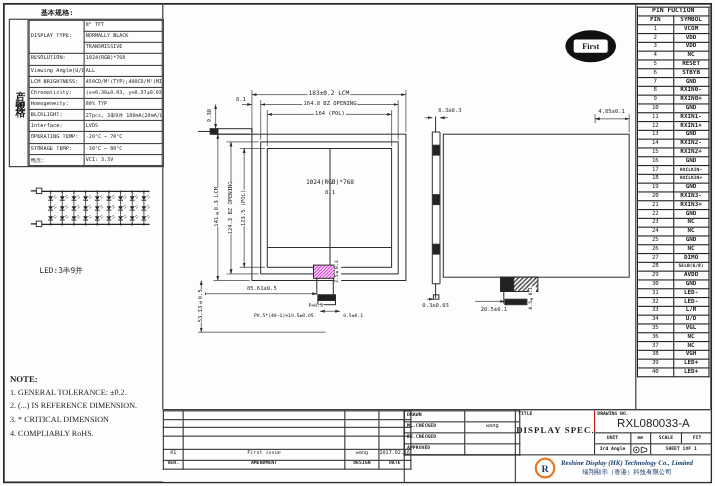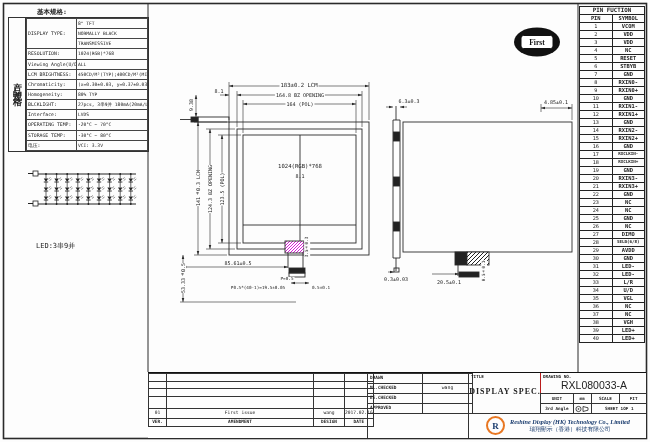--- a/index.html
+++ b/index.html
@@ -443,20 +443,29 @@
       <line x1="126.3" y1="29.5" x2="128.3" y2="28" stroke="#222" stroke-width="0.5"></line>
       <line x1="122.8" y1="35" x2="122.8" y2="36.5" stroke="#222" stroke-width="0.7"></line>
       <polygon points="120.6,36.5 125,36.5 122.8,40" fill="#222"></polygon>
       <line x1="120.6" y1="40" x2="125" y2="40" stroke="#222" stroke-width="0.9"></line>
       <line x1="122.8" y1="40" x2="122.8" y2="44" stroke="#222" stroke-width="0.7"></line>
       <line x1="125.3" y1="37" x2="127.3" y2="35.5" stroke="#222" stroke-width="0.5"></line>
       <line x1="126.3" y1="38.5" x2="128.3" y2="37" stroke="#222" stroke-width="0.5"></line>
     </svg>
   <div class="led-caption">LED:3串9并</div>
 
+  <div class="note-block">
+    <div class="note-title">NOTE:</div>
+    <div>
+        <div class="note-item">1. GENERAL TOLERANCE: ±0.2.</div>
+        <div class="note-item">2. (...) IS REFERENCE DIMENSION.</div>
+        <div class="note-item">3. * CRITICAL DIMENSION</div>
+        <div class="note-item">4. COMPLIABLY RoHS.</div>
+      </div>
+  </div>
 
   <div class="rohs-text">First</div>
 
   <span class="dim big" style="left:299px;top:86px">183±0.2 LCM</span>
   <span class="dim" style="left:300px;top:95px">164.8 BZ OPENING</span>
   <span class="dim" style="left:300px;top:104px">164 (POL)</span>
   <span class="dim" style="left:219px;top:91px">8.1</span>
   <span class="dim vert" style="left:191px;top:105px">9.38</span>
   <span class="dim vert" style="left:198px;top:188px">141±0.3 LCM</span>
   <span class="dim vert" style="left:210px;top:189px">124.3 BZ OPENING</span>

